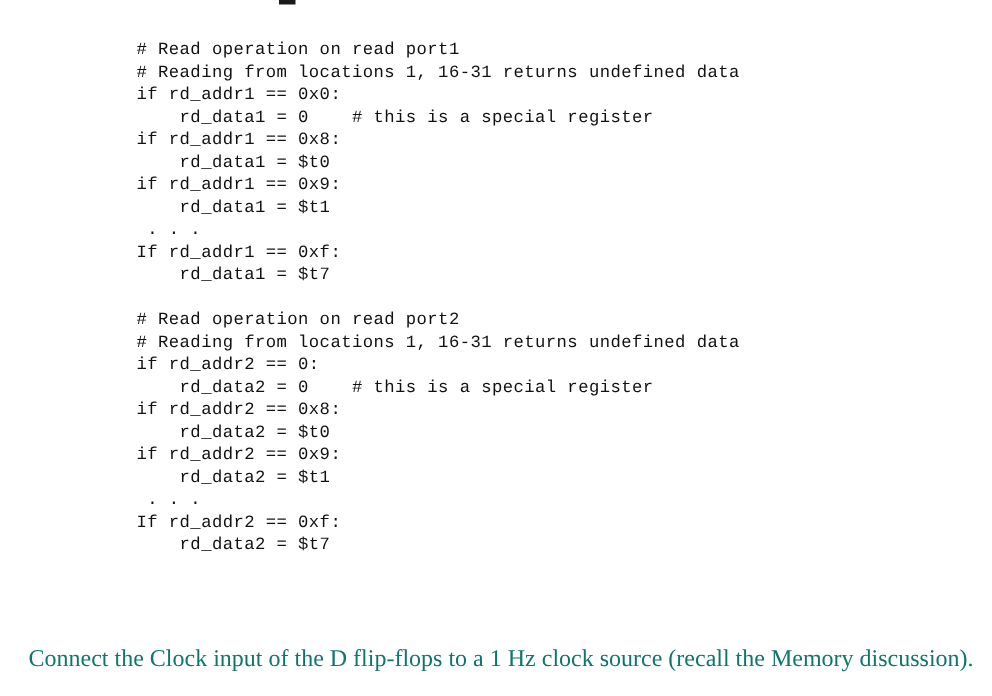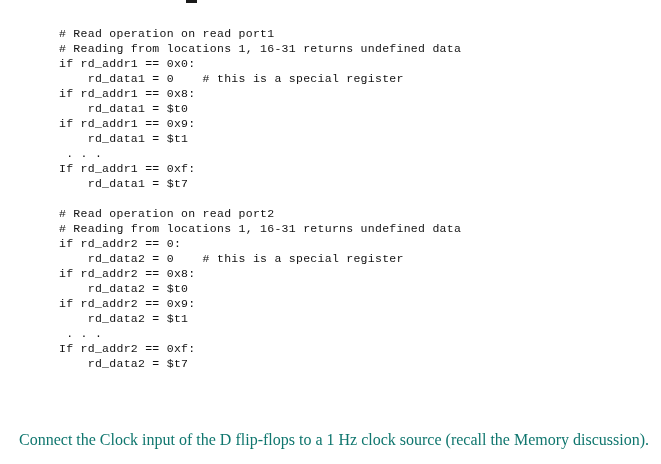--- a/index.html
+++ b/index.html
@@ -37,20 +37,21 @@
     font-size: 11.5px;
     line-height: 15px;
     color: #111111;
     white-space: pre;
     letter-spacing: 0.28px;
   }
   #code-block .code-line {
     display: block;
     height: 15px;
     white-space: pre;
+    margin-left: 32px;
   }
   #code-block .code-line.blank {
     height: 15px;
   }
 
   #caption {
     position: absolute;
     left: 19px;
     top: 430px;
     width: 656px;

